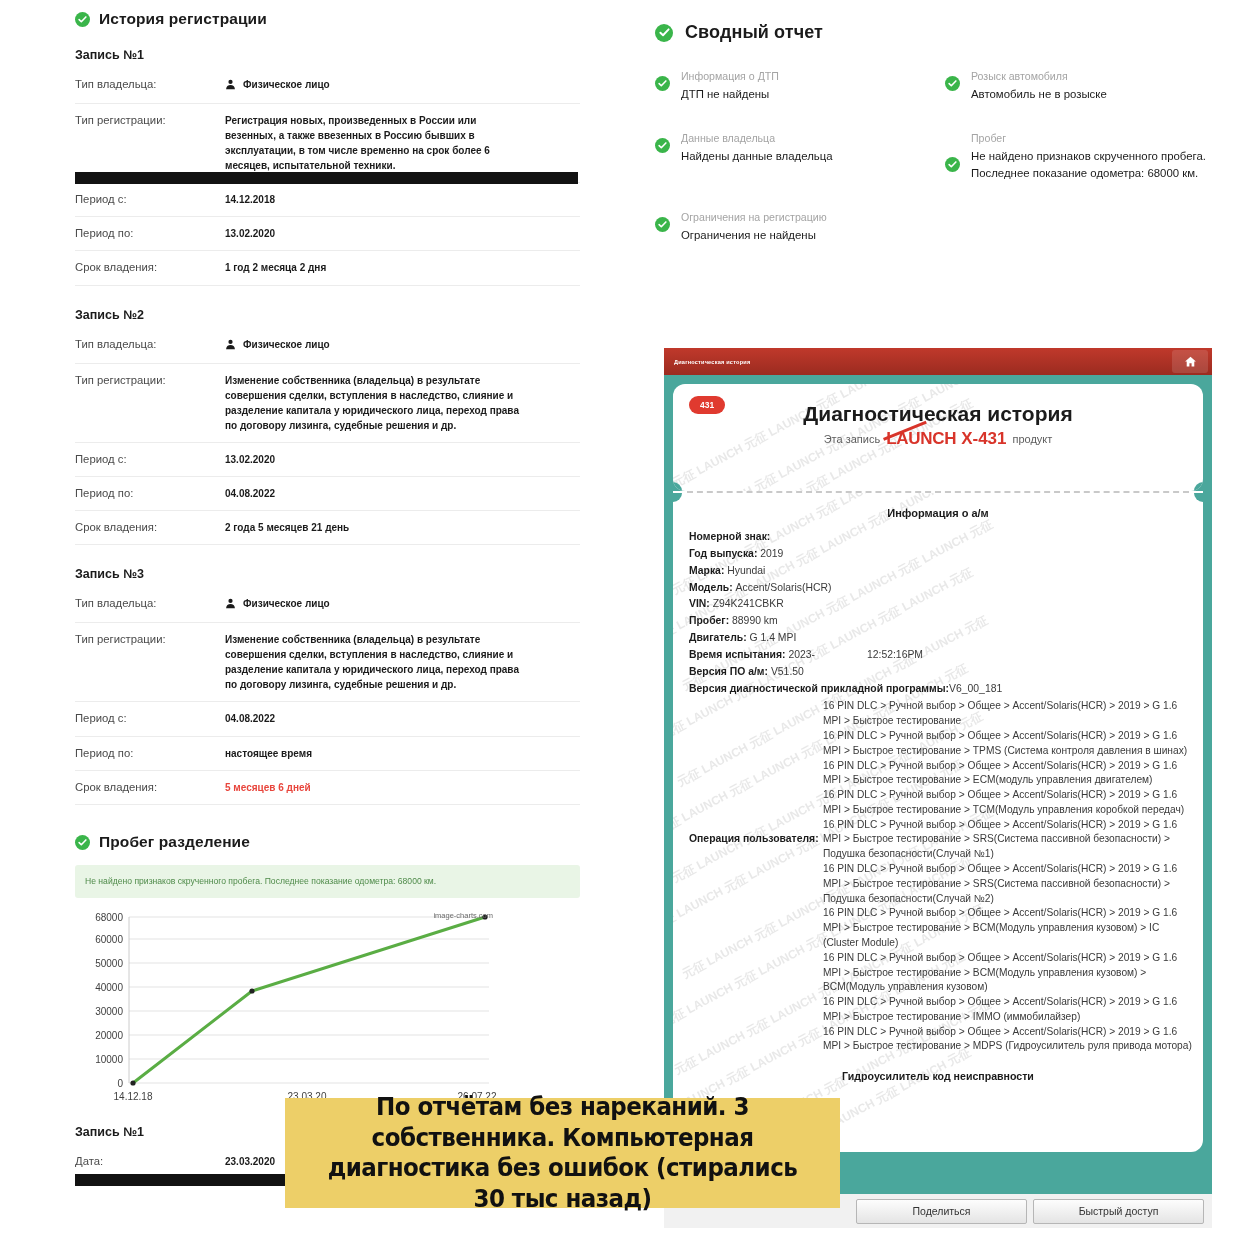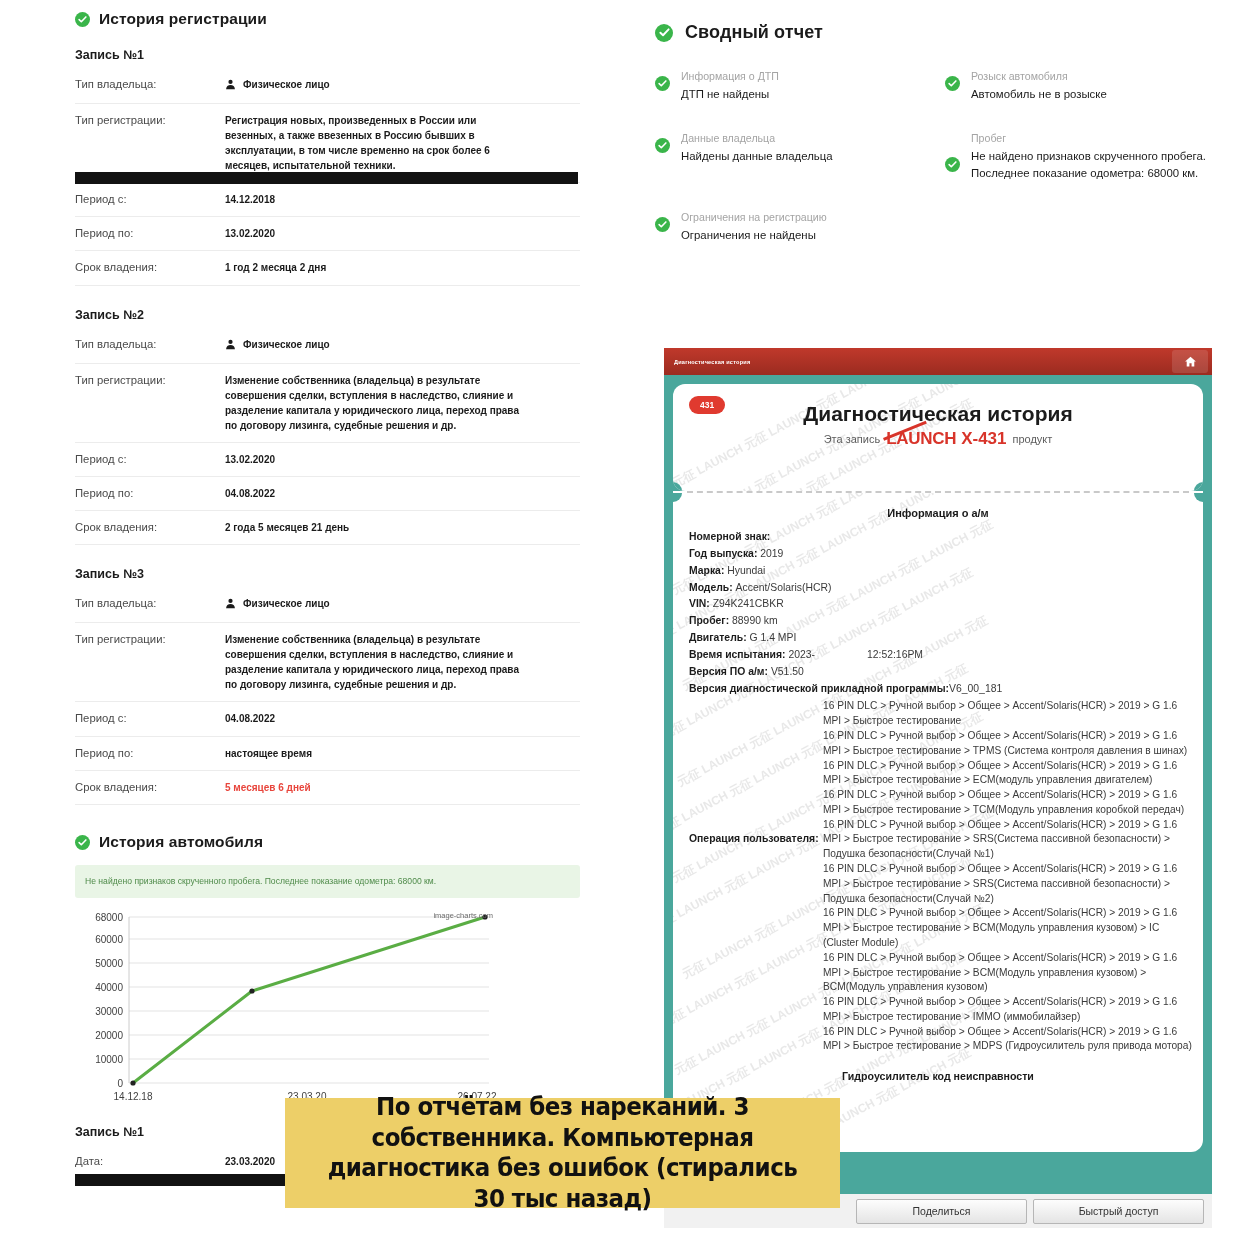--- a/index.html
+++ b/index.html
@@ -296,21 +296,21 @@
       </div>
     </div>
 
     <div class="mileage-block">
       <div class="sec-head" style="margin-bottom:14px;">
         <span class="okdot">
           <svg viewBox="0 0 12 12">
               <path d="M1.5 6.2 L4.4 9 L10.5 2.6" fill="none" stroke="#fff" stroke-width="2.1" stroke-linecap="round" stroke-linejoin="round"></path>
             </svg>
         </span>
-        <span class="title">История автомобиля</span>
+        <span class="title">Пробег разделение</span>
       </div>
 
       <div class="green-note">Не найдено признаков скрученного пробега. Последнее показание одометра: 68000 км.</div>
 
       <div class="chart-wrap">
         <svg width="420" height="195" viewBox="0 0 420 195">
 
           <g stroke="#e3e3e3" stroke-width="1">
             <line x1="52" y1="9" x2="412" y2="9"></line>
             <line x1="52" y1="31" x2="412" y2="31"></line>

